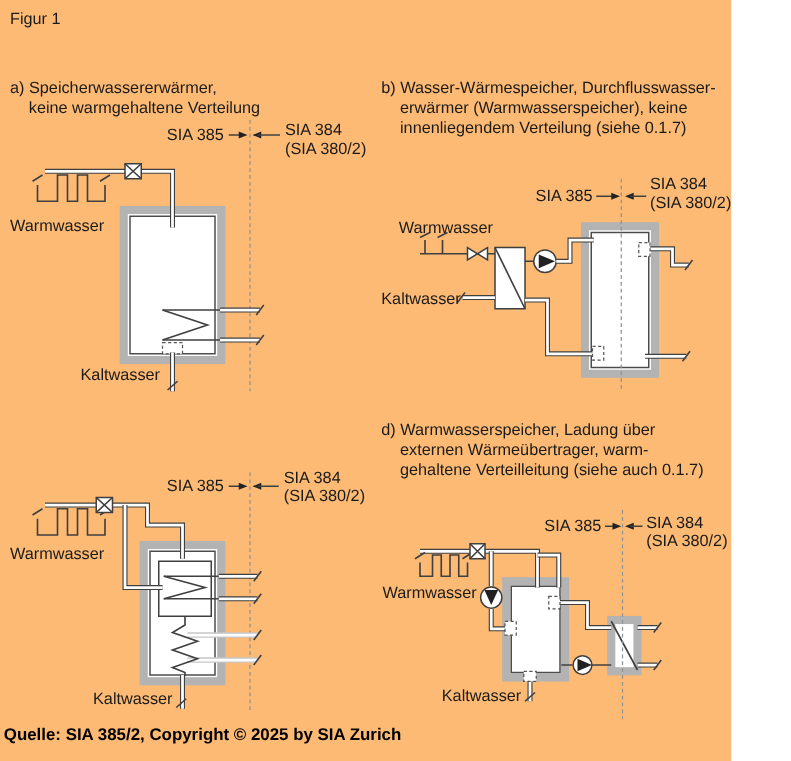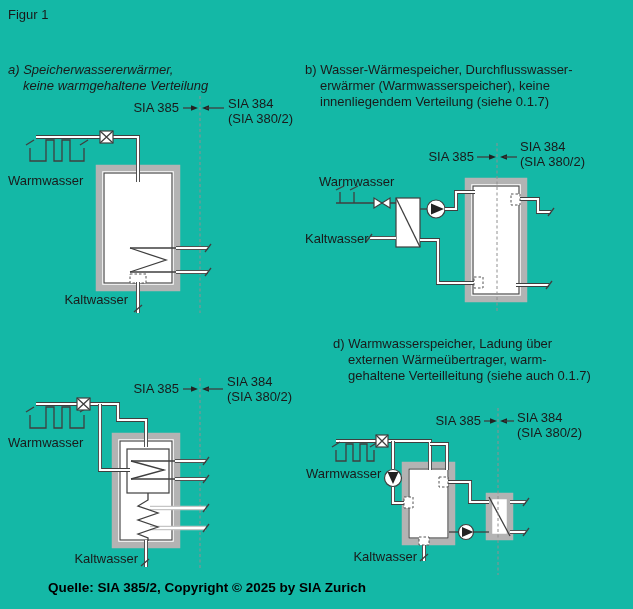--- a/index.html
+++ b/index.html
@@ -1,22 +1,22 @@
 <!DOCTYPE html>
 <html><head>
 <meta charset="utf-8">
 <style>
   html,body{margin:0;padding:0;background:#ffffff;}
-  #page{position:relative;width:633px;height:609px;background:#14b8a6;overflow:hidden;
+  #page{position:relative;width:585px;height:609px;background:#fdba74;overflow:hidden;
         font-family:"Liberation Sans",sans-serif;color:#1a1a1a;}
   .hdr{position:absolute;left:8px;top:7px;display:flex;font-size:13px;line-height:16px;}
   .hdr .figlabel{width:60px;flex:none;}
   .cap{position:absolute;font-size:13px;line-height:16px;}
   .cap .l2{padding-left:15px;}
-  .footer{position:absolute;left:3px;top:580px;font-size:13.5px;font-weight:bold;color:#000;margin-left:45px;}
+  .footer{position:absolute;left:3px;top:580px;font-size:13.5px;font-weight:bold;color:#000;}
   svg.diag{position:absolute;}
   svg text{font-family:"Liberation Sans",sans-serif;font-size:13px;fill:#1a1a1a;}
   .pipe{stroke:#3f3f3f;stroke-width:4;fill:none;}
   .graypipe{stroke:#c6c6c6;stroke-width:4.5;fill:none;}
   .pipe-core{stroke:#ffffff;stroke-width:2.2;fill:none;}
   .thin{stroke:#3f3f3f;stroke-width:1.3;fill:none;}
   .dash{stroke:#909090;stroke-width:1;stroke-dasharray:3 2.5;fill:none;}
   .dashport{stroke:#555;stroke-width:1;stroke-dasharray:2.5 2;fill:#fff;}
   .tankband{stroke:#b3b3b3;stroke-width:6.5;fill:#fff;}
   .tankline{stroke:#4c4c4c;stroke-width:1.2;fill:none;}
@@ -25,32 +25,32 @@
 </style>
 </head>
 <body>
 
 <div id="page">
 
   <div class="hdr">
     <div class="figlabel">Figur 1</div>
   </div>
 
-  <div class="cap" style="left:8px;top:62px;font-style:italic;">
+  <div class="cap" style="left:8px;top:62px;">
     <div>a) Speicherwassererwärmer,</div>
     <div class="l2">keine warmgehaltene Verteilung</div>
   </div>
   <div class="cap" style="left:305px;top:62px;">
     <div>b) Wasser-Wärmespeicher, Durchflusswasser-</div>
     <div class="l2">erwärmer (Warmwasserspeicher), keine</div>
     <div class="l2">innenliegendem Verteilung (siehe 0.1.7)</div>
   </div>
   <div class="cap" style="left:8px;top:336px;">
   </div>
-  <div class="cap" style="left:305px;top:336px;margin-left:28px;">
+  <div class="cap" style="left:305px;top:336px;">
     <div>d) Warmwasserspeicher, Ladung über</div>
     <div class="l2">externen Wärmeübertrager, warm-</div>
     <div class="l2">gehaltene Verteilleitung (siehe auch 0.1.7)</div>
   </div>
 
   <svg class="diag" style="left:0;top:88px;" width="308" height="245" viewBox="0 88 308 245">
     <g>
       <rect class="tankband" x="99" y="168" width="78" height="120"></rect>
       <rect class="tankline" x="104" y="173" width="68" height="110"></rect>
     </g>

